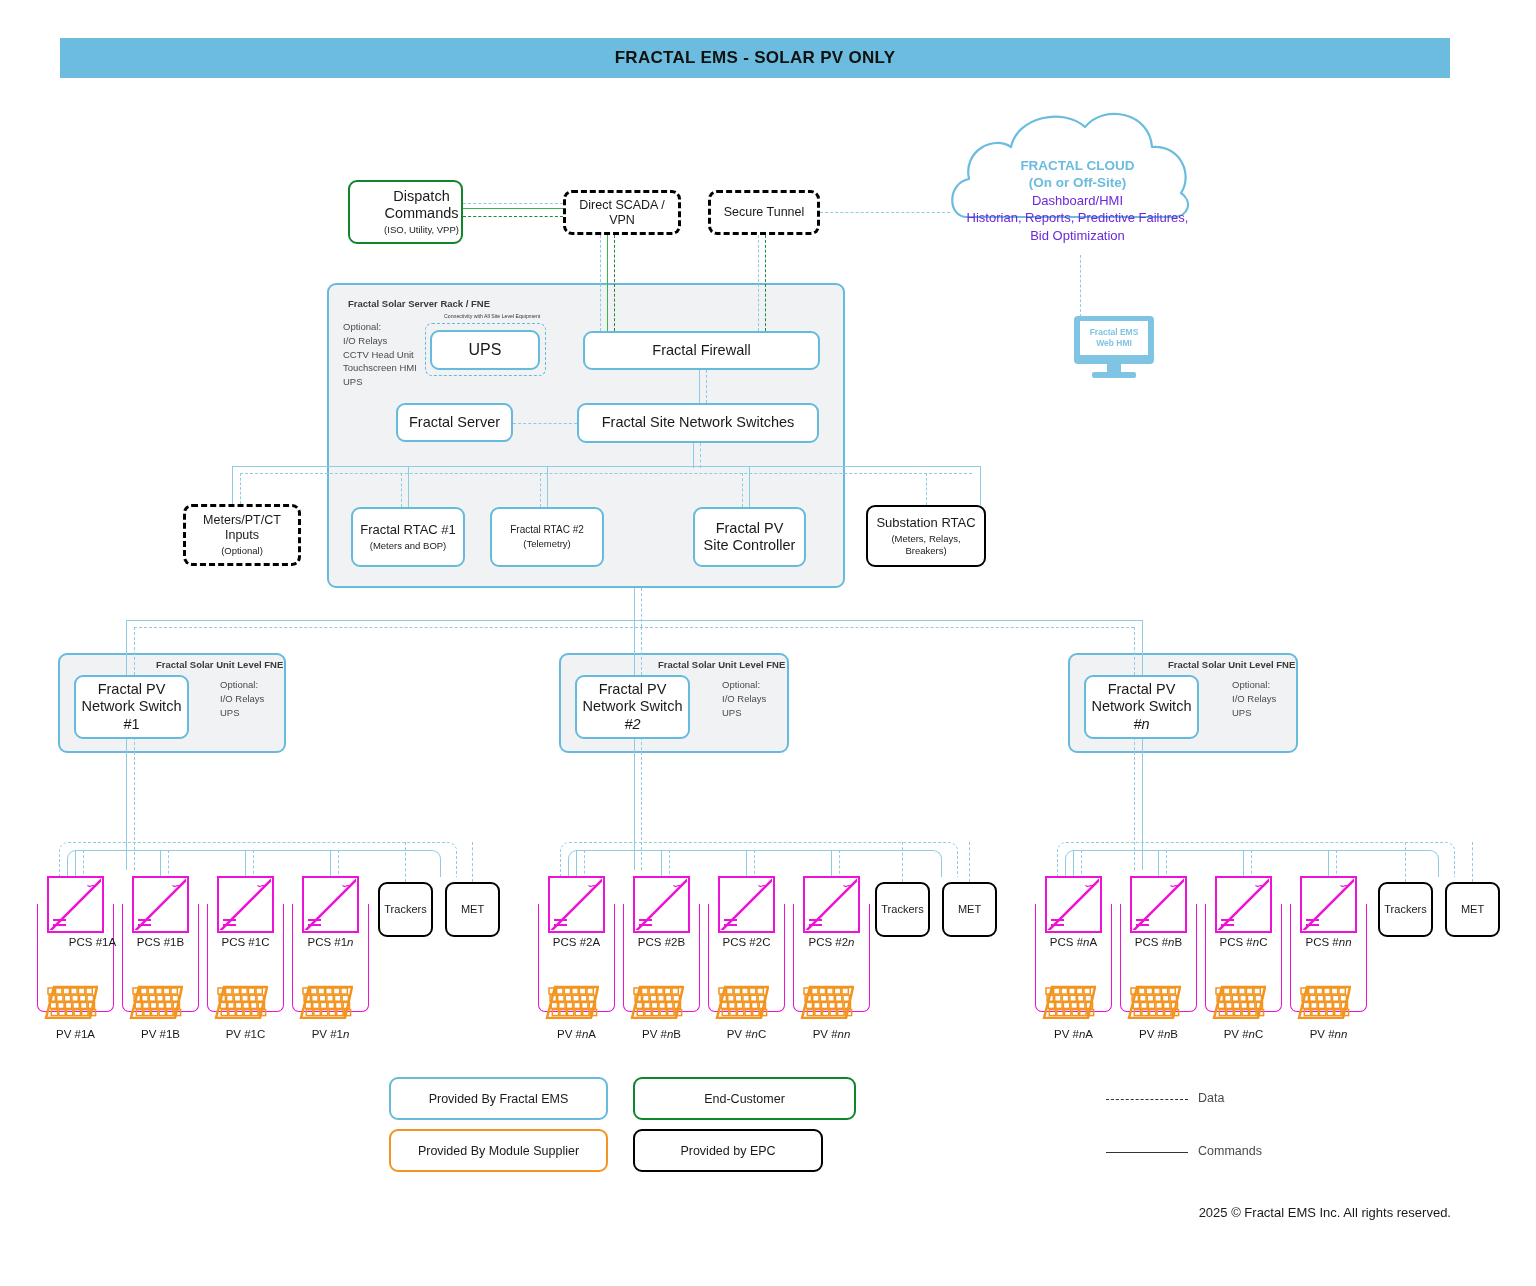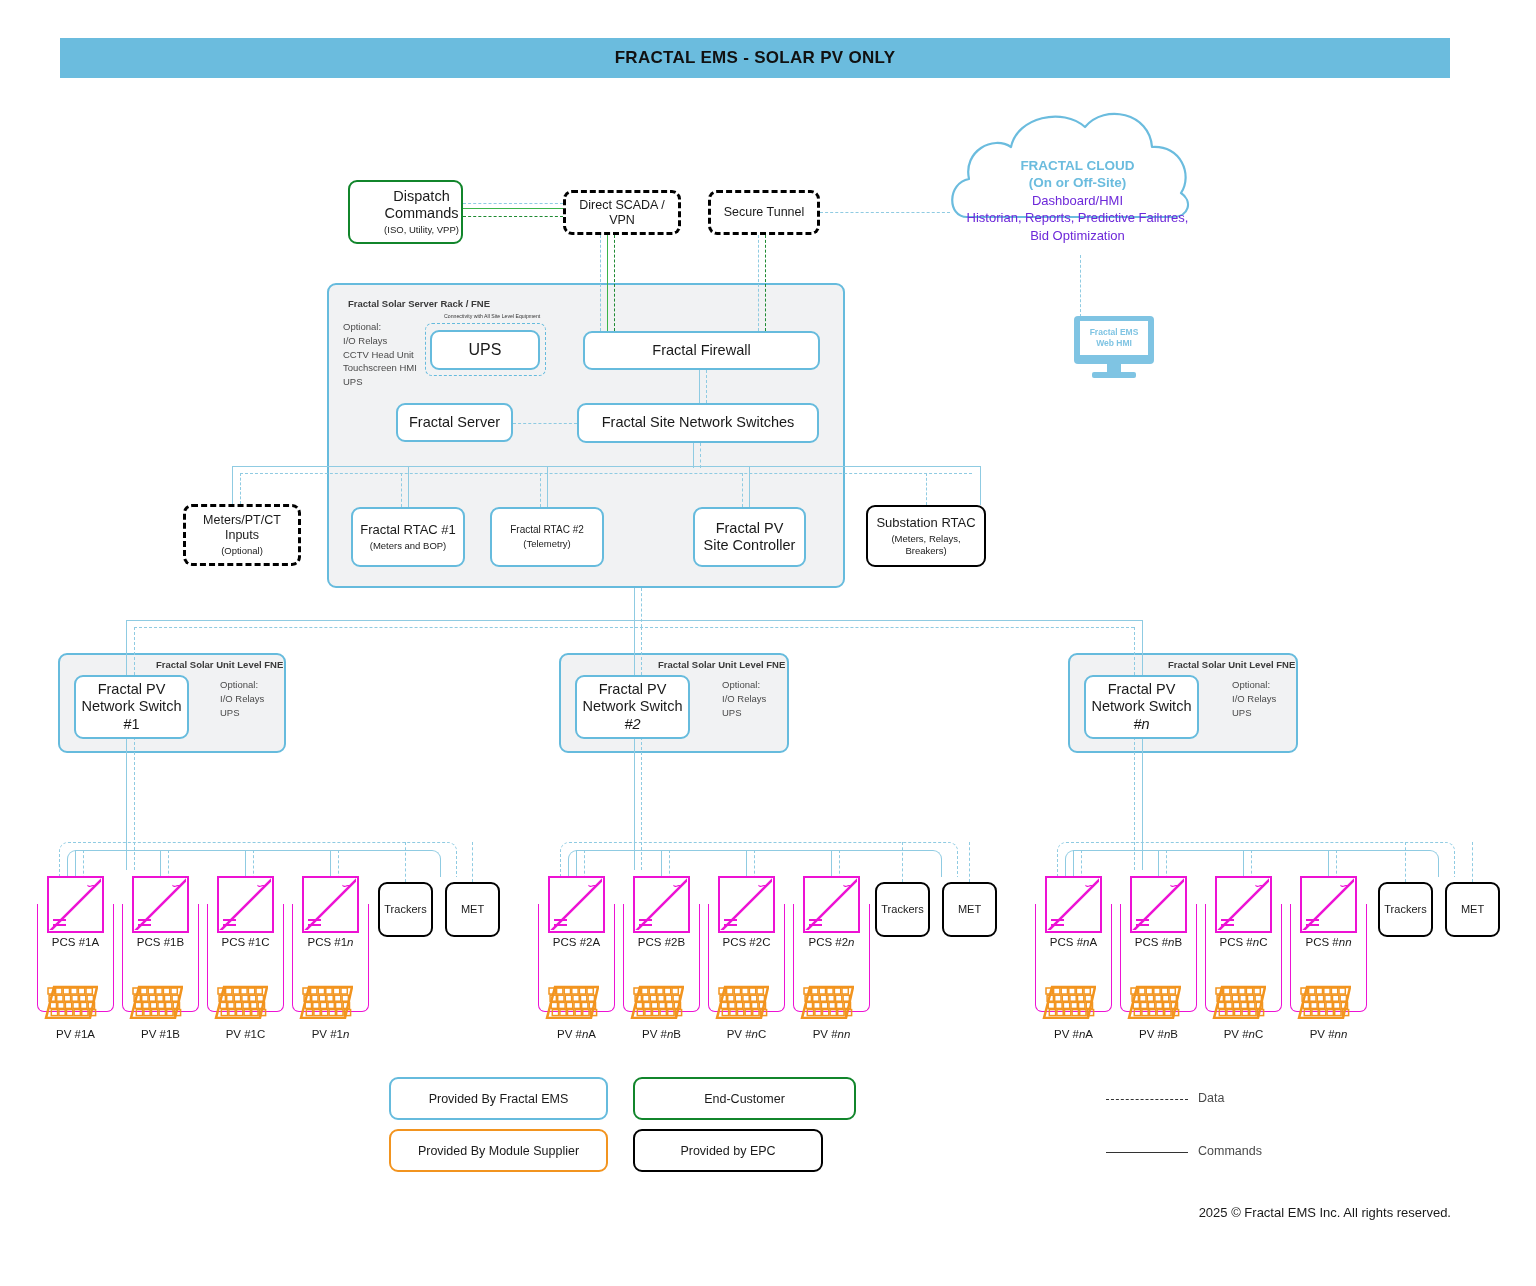--- a/index.html
+++ b/index.html
@@ -231,21 +231,21 @@
       <div class="pcs" style="left: 47px; top: 876px;">
         <svg class="diag" width="57" height="57">
            <line x1="2" y1="54" x2="54" y2="2" stroke="#ED12D4" stroke-width="2.5"></line>
          </svg>
          <span class="ac">∽</span>
          <span class="dc">
           <i></i>
           <i></i>
         </span>
       </div>
-      <div class="pcs-label" style="left: 33px; top: 936px; width: 85px;">PCS #1A</div>
+      <div class="pcs-label" style="left: 50px; top: 936px; width: 85px;">PCS #1A</div>
       <div class="panel" style="left: 44px; top: 985px;"><svg width="54" height="34">
           <path d="M2,33 L10,2 L53,2 L46,33 Z" fill="none" stroke="#F2941F" stroke-width="2.5"></path>
           <rect x="4" y="3" width="6.3" height="6" fill="none" stroke="#F2941F" stroke-width="1.5"></rect>
           <rect x="11.6" y="3" width="6.3" height="6" fill="none" stroke="#F2941F" stroke-width="1.5"></rect>
           <rect x="19.2" y="3" width="6.3" height="6" fill="none" stroke="#F2941F" stroke-width="1.5"></rect>
           <rect x="26.799999999999997" y="3" width="6.3" height="6" fill="none" stroke="#F2941F" stroke-width="1.5"></rect>
           <rect x="34.4" y="3" width="6.3" height="6" fill="none" stroke="#F2941F" stroke-width="1.5"></rect>
           <rect x="42" y="3" width="6.3" height="6" fill="none" stroke="#F2941F" stroke-width="1.5"></rect>
           <rect x="5.1" y="10.2" width="6.3" height="6" fill="none" stroke="#F2941F" stroke-width="1.5"></rect>
           <rect x="12.7" y="10.2" width="6.3" height="6" fill="none" stroke="#F2941F" stroke-width="1.5"></rect>

